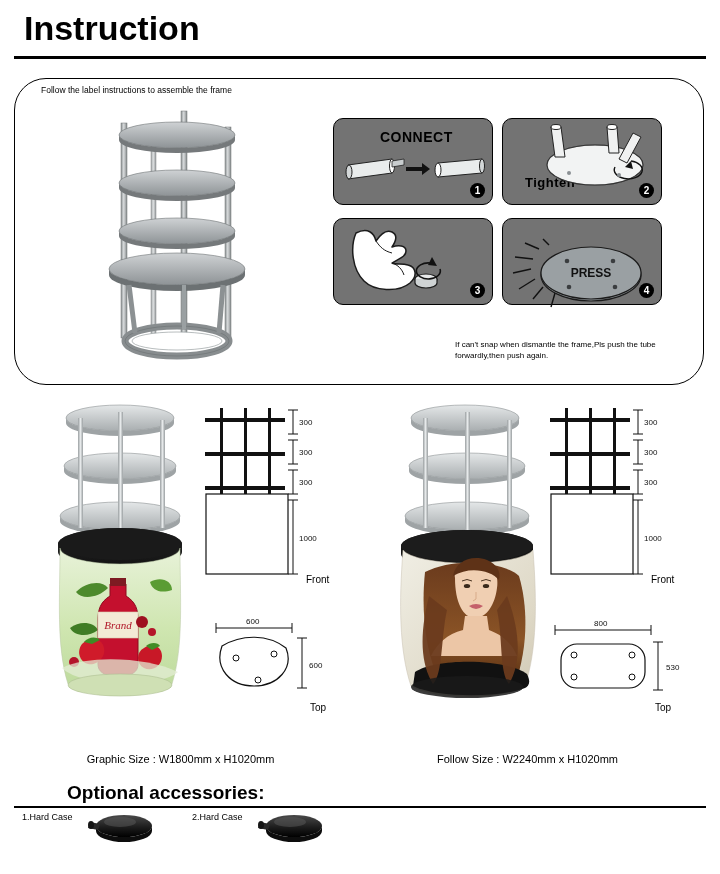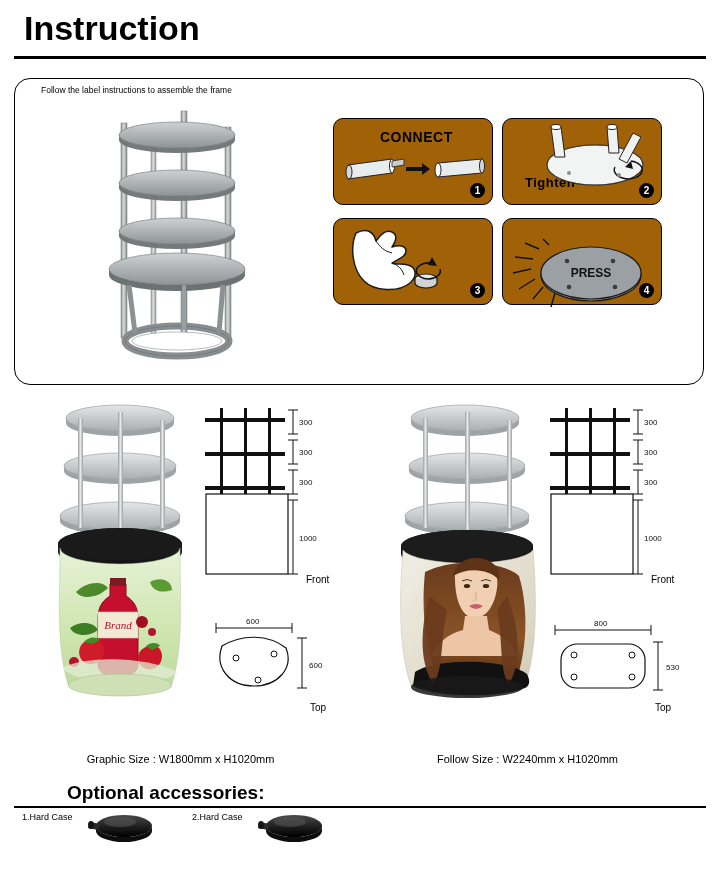--- a/index.html
+++ b/index.html
@@ -36,21 +36,21 @@
   }
 
   
   .assembly-panel {
     position: absolute;
     left: 14px;
     top: 78px;
     width: 690px;
     height: 307px;
     border: 1.5px solid #000;
-    border-radius: 16px;
+    border-radius: 32px;
     box-sizing: border-box;
     background: #fff;
   }
   .assembly-note {
     position: absolute;
     left: 26px;
     top: 6px;
     font-size: 8.5px;
   }
 
@@ -62,21 +62,21 @@
     width: 200px;
     height: 265px;
   }
 
   
   .step {
     position: absolute;
     border: 1.2px solid #000;
     border-radius: 10px;
     box-sizing: border-box;
-    background: #a16207;
+    background: #737373;
   }
   .step-num {
     position: absolute;
     right: 7px;
     bottom: 6px;
     width: 15px;
     height: 15px;
     border-radius: 50%;
     background: #000;
     color: #fff;
@@ -314,20 +314,21 @@
         <circle cx="58" cy="22" r="2.3" fill="#3a3d3f"></circle>
         <circle cx="104" cy="22" r="2.3" fill="#3a3d3f"></circle>
         <circle cx="60" cy="48" r="2.3" fill="#3a3d3f"></circle>
         <circle cx="106" cy="48" r="2.3" fill="#3a3d3f"></circle>
         <text x="82" y="38" font-family="Liberation Sans, sans-serif" font-size="12" font-weight="bold" text-anchor="middle" fill="#111">PRESS</text>
       </svg>
     </div>
     <div class="step-num">4</div>
   </div>
 
+  <div class="snap-note">If can't snap when dismantle the frame,Pls push the tube forwardly,then push again.</div>
 </div>
 
 <div class="product" id="product-a">
   <svg width="345" height="340" viewBox="0 0 345 340">
     <defs>
       <linearGradient id="shelfA" x1="0" y1="0" x2="0" y2="1">
         <stop offset="0%" stop-color="#e4e7e8"></stop>
           <stop offset="100%" stop-color="#a9aeb0"></stop>
       </linearGradient>
       <linearGradient id="tubeA" x1="0" y1="0" x2="1" y2="0">

